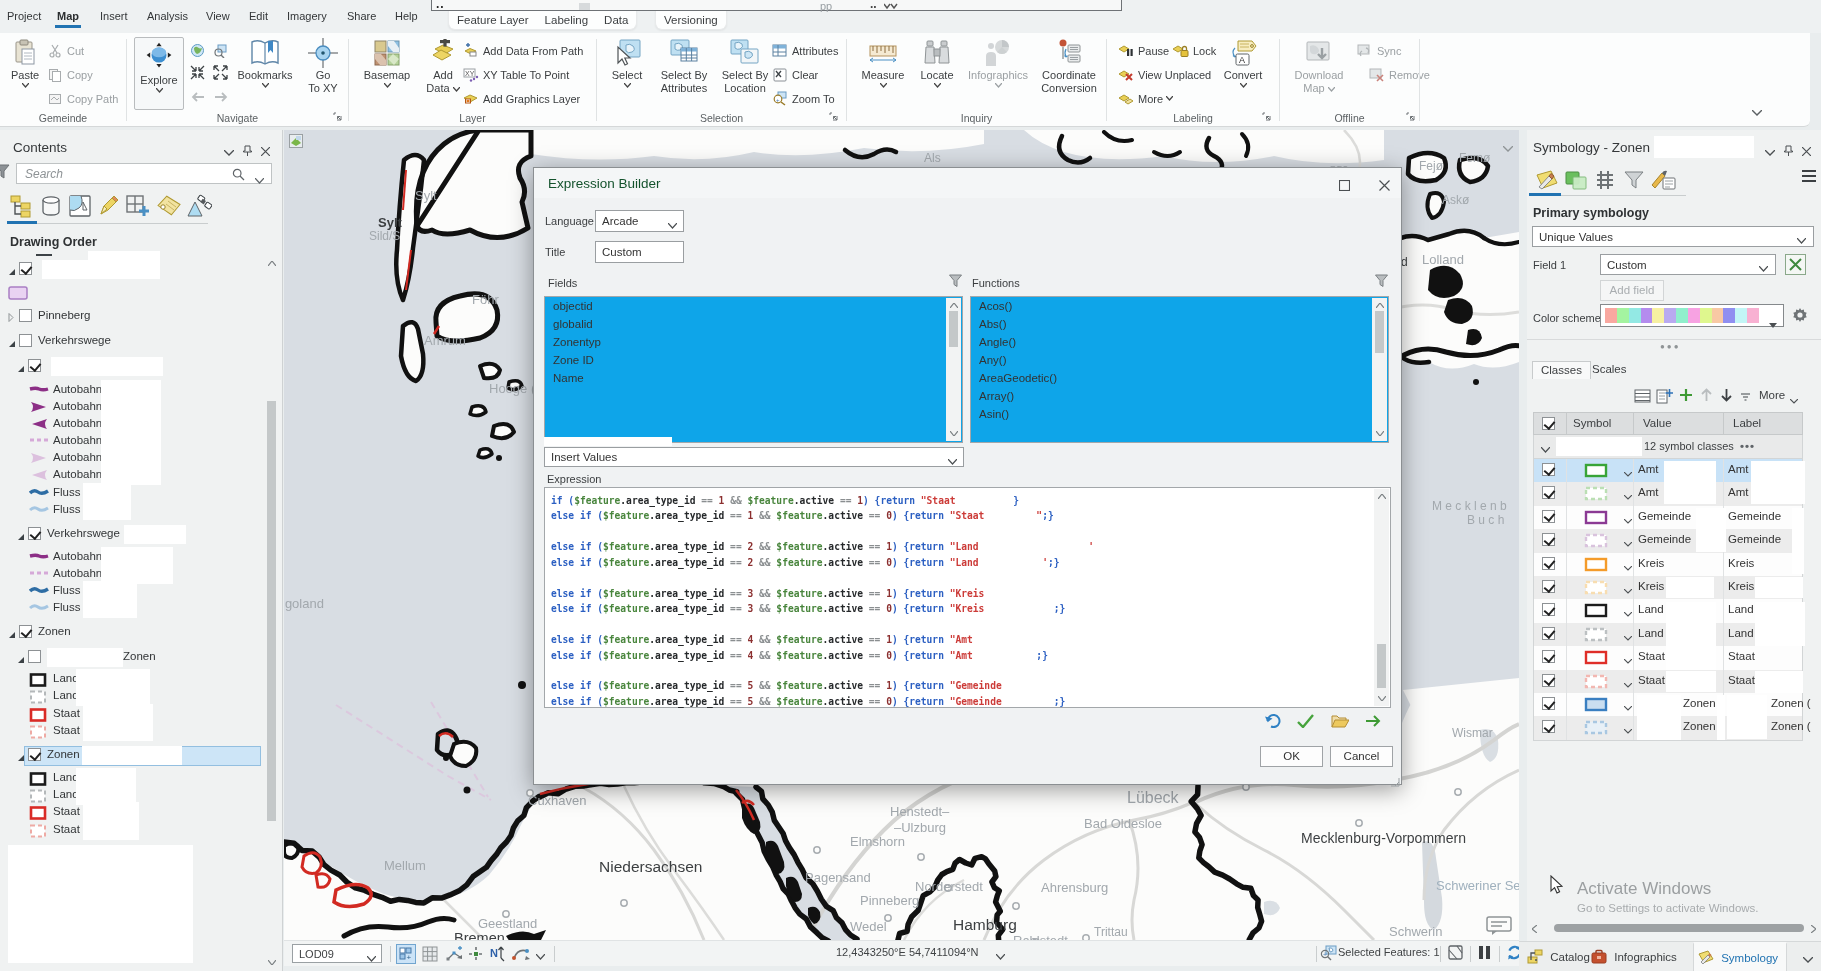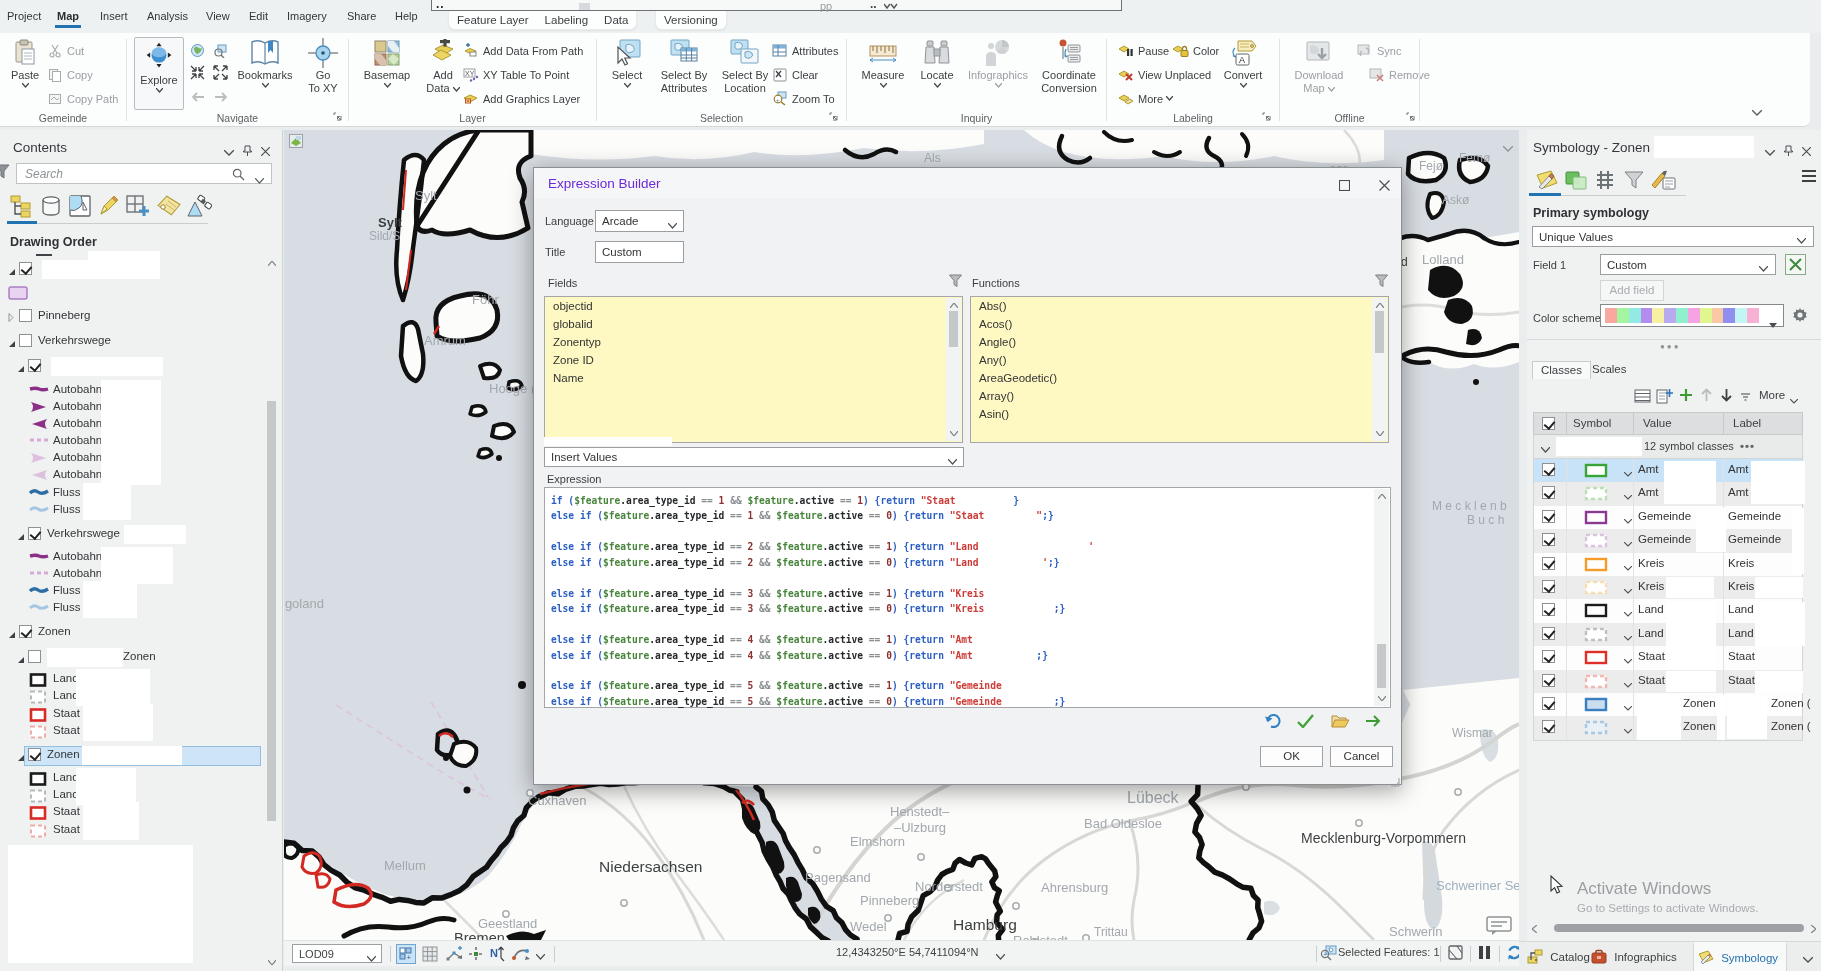--- a/index.html
+++ b/index.html
@@ -68,24 +68,24 @@
 #map { position:absolute; left:284px; top:130px; width:1235px; height:810px; background:#d8dde3; overflow:hidden; }
 #map svg text { font-family:"Liberation Sans", sans-serif; }
 
 
 #statusbar { position:absolute; left:284px; top:940px; width:1235px; height:26px; background:#f2f4f4; border-top:1px solid #e0e3e4; font-size:11px; color:#3f4244; }
 .vsep { display:inline-block; width:1px; height:16px; background:#c9cdce; vertical-align:middle; }
 
 
 #dialog { position:absolute; left:533px; top:167px; width:869px; height:618px; background:#f0f2f3; border:1px solid #8b8f92; box-shadow:0 5px 22px rgba(0,0,0,.38); }
 #dialog .dtitle { position:absolute; left:0; top:0; right:0; height:30px; background:#f4f6f7; }
-#dialog .dtitle .txt { position:absolute; left:14px; top:8px; font-size:13.5px; color:#6d28d9; }
+#dialog .dtitle .txt { position:absolute; left:14px; top:8px; font-size:13.5px; color:#14532d; }
 .dlabel { position:absolute; font-size:11px; color:#3b3e40; }
 .dselect,.dinput { position:absolute; background:#fff; border:1px solid #9a9ea1; font-size:11.5px; color:#333; display:flex; align-items:center; padding:0 6px; }
-.dlist { position:absolute; background:#fef9c3; border:1px solid #a3a7aa; font-size:11.5px; color:#333; }
+.dlist { position:absolute; background:#0ea5e9; border:1px solid #a3a7aa; font-size:11.5px; color:#333; }
 .dlist .li { height:18px; line-height:18px; padding-left:8px; }
 #code-area { position:absolute; background:#fff; border:1px solid #a3a7aa; }
 #code-area pre { font-family:"DejaVu Sans Mono","Liberation Mono",monospace; font-size:9.6px; font-weight:600; line-height:15.45px; padding:5px 0 0 6px; }
 .tk-k { color:#2b5fc2; } .tk-g { color:#48853c; } .tk-o { color:#8a8e90; }
 .tk-n { color:#8b2f2f; } .tk-s { color:#cc3b38; } .tk-p { color:#2b5fc2; } .tk-d { color:#26292b; }
 .dbtn { position:absolute; width:63px; height:21px; background:#fdfdfd; border:1px solid #9fa3a6; font-size:11.5px; color:#333; text-align:center; line-height:19px; }
 
 
 .symtab { position:absolute; font-size:11.5px; color:#3b3e40; padding:2px 8px 3px 8px; }
 .symtab.active { background:#f8f9f9; border:1px solid #c8cbcc; border-bottom:none; }
@@ -523,21 +523,21 @@
         <span>Pause</span>
       </div>
       <div class="smallbtn" style="left:65px;top:9px;">
         <span class="sicon">
             <svg width="16" height="14" viewBox="0 0 16 14">
               <path d="M0 5 L5 2 L10 5 L5 8 Z" fill="#e9cf55" stroke="#b09a33"></path>
               <rect x="8" y="6.5" width="7" height="6" rx="1" fill="#e5c23c" stroke="#9a7f24"></rect>
               <path d="M9.5 6.5 L9.5 4.5 Q9.5 2.5 11.5 2.5 Q13.5 2.5 13.5 4.5 L13.5 6.5" fill="none" stroke="#9a7f24" stroke-width="1.3"></path>
             </svg>
           </span>
-        <span>Color</span>
+        <span>Lock</span>
       </div>
       <div class="smallbtn" style="left:10px;top:33px;">
         <span class="sicon">
             <svg width="16" height="14" viewBox="0 0 16 14">
               <path d="M1 6 L6 3 L11 6 L6 9 Z" fill="#e9cf55" stroke="#b09a33"></path>
               <path d="M8 6 L14 12 M14 6 L8 12" stroke="#c43b2e" stroke-width="2"></path>
             </svg>
           </span>
         <span>View Unplaced</span>
       </div>
@@ -1232,22 +1232,22 @@
     <div class="dlist" style="left:436px;top:128px;width:419px;height:147px;" id="functions-list">
       <div class="sb-track" style="right:1px;top:1px;width:15px;height:143px;background:#f2f3f3;">
         <span class="sb-arrow" style="left:4px;top:3px;"><svg width="8" height="5" viewBox="0 0 8 5">
               <path d="M0 5 L4 0 L8 5" fill="none" stroke="#7b8083" stroke-width="1.2"></path>
             </svg></span>
         <div class="sb-thumb" style="left:3px;top:13px;width:9px;height:42px;"></div>
         <span class="sb-arrow" style="left:4px;bottom:3px;"><svg width="8" height="5" viewBox="0 0 8 5">
               <path d="M0 0 L4 5 L8 0" fill="none" stroke="#7b8083" stroke-width="1.2"></path>
             </svg></span>
       </div>
-    <div class="li">Abs()</div>
-        <div class="li">Acos()</div>
+    <div class="li">Acos()</div>
+        <div class="li">Abs()</div>
         <div class="li">Angle()</div>
         <div class="li">Any()</div>
         <div class="li">AreaGeodetic()</div>
         <div class="li">Array()</div>
         <div class="li">Asin()</div>
       </div>
     <div class="redact" style="left:10px;top:269px;width:128px;height:9px;"></div>
     <div class="dselect" style="left:10px;top:279px;width:420px;height:20px;">
       <span>Insert Values</span>
       <span class="abs" style="right:6px;top:7px;"><svg width="9" height="6" viewBox="0 0 9 6">

